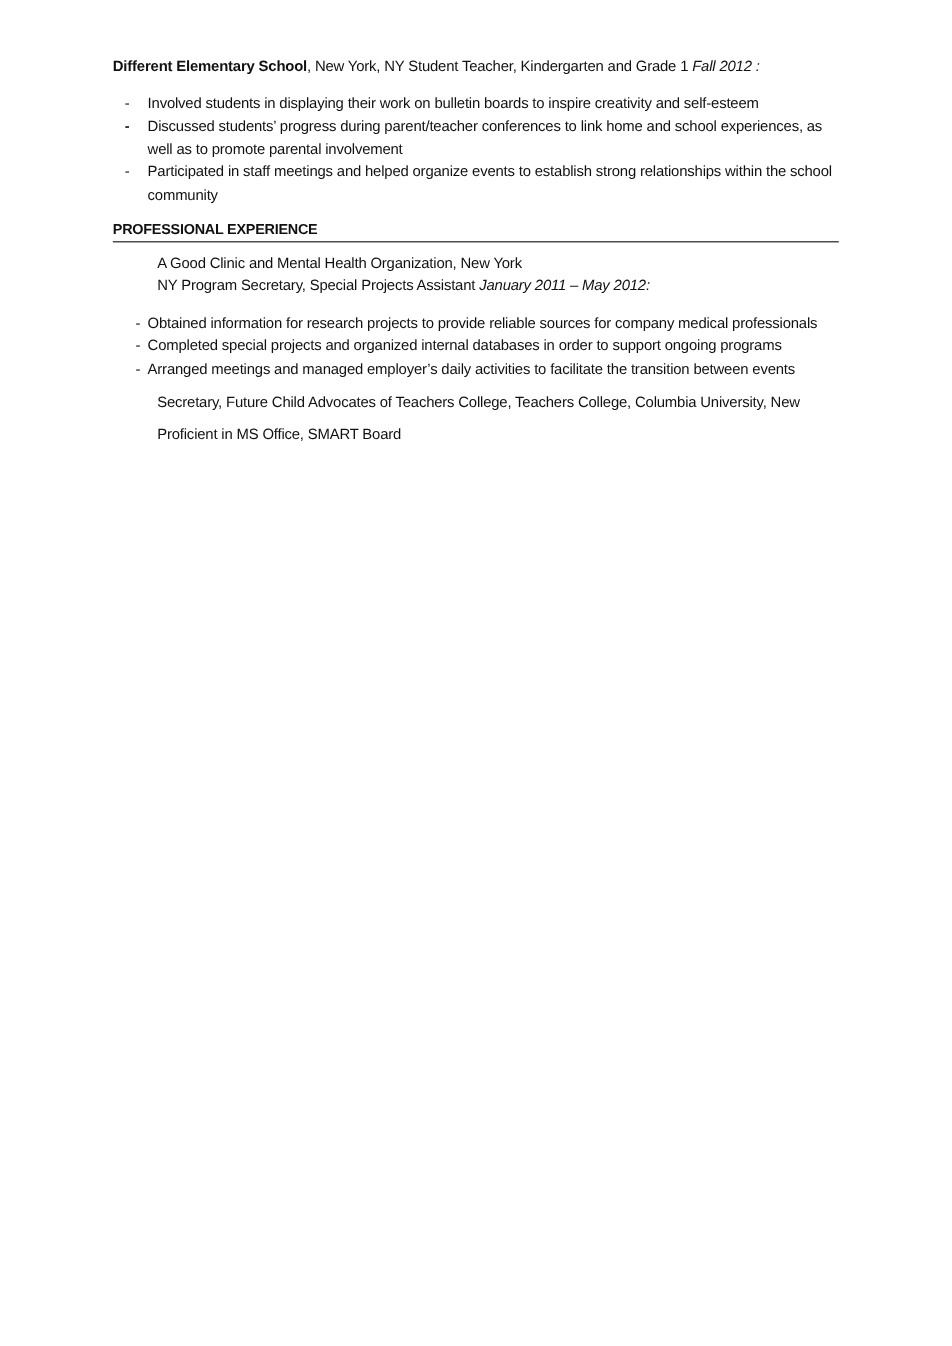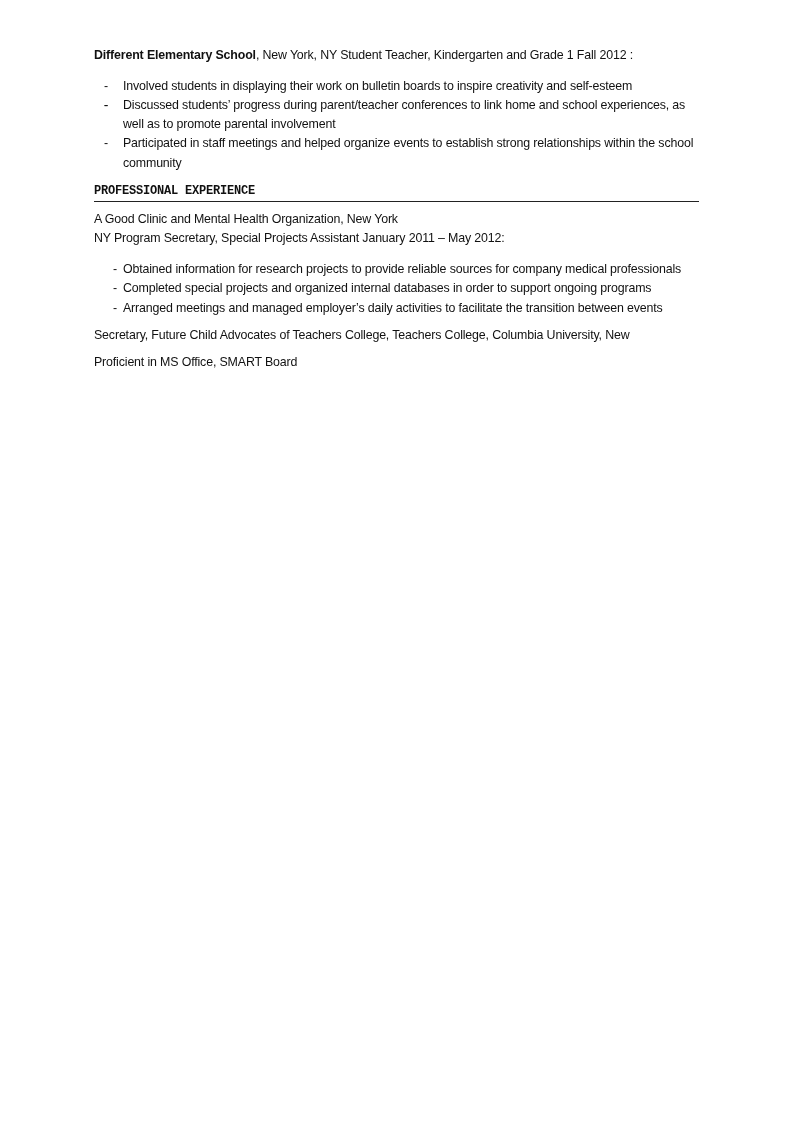--- a/index.html
+++ b/index.html
@@ -1,31 +1,31 @@
 <!DOCTYPE html>
 <html><head>
 <meta charset="utf-8">
 <style>
   html, body { margin: 0; padding: 0; background: #ffffff; }
   body { width: 793px; height: 1122px; position: relative; overflow: hidden;
          font-family: "Liberation Sans", sans-serif; color: #111; font-size: 12.4px; }
   .page { position: absolute; left: 94px; top: 46px; width: 605px; }
   .line { line-height: 19.5px; white-space: nowrap; letter-spacing: -0.15px; }
   .b { font-weight: bold; margin-top: 12px; }
-  .i { }
+  .i { font-style: italic; }
   ul { list-style: none; margin: 0; padding: 0; }
   .li { position: relative; line-height: 19.3px; letter-spacing: -0.15px; }
   .li .dash { position: absolute; top: 0; }
   .first-list { margin-top: 11px; padding-left: 29px; }
   .first-list .dash { left: -19px; }
   .pro-list { margin-top: 11px; padding-left: 29px; }
   .pro-list .dash { left: -10px; }
   .heading { margin-top: 10px; font-weight: bold; font-size: 12px; letter-spacing: -0.2px;
-             line-height: 17px; border-bottom: 1.2px solid #222; padding-bottom: 1px; font-family: Liberation Mono, monospace; }
-  .para { margin-top: 8px; }
+             line-height: 17px; border-bottom: 1.2px solid #222; padding-bottom: 1px; }
+  .para { margin-top: 8px; margin-left: 37px; }
 </style>
 </head>
 <body>
 
 <div class="page">
 
   <div class="line">
     <span class="b">Different Elementary School</span><span>, New York, NY Student Teacher, Kindergarten and Grade 1 </span><span class="i">Fall 2012 :</span>
   </div>
 

